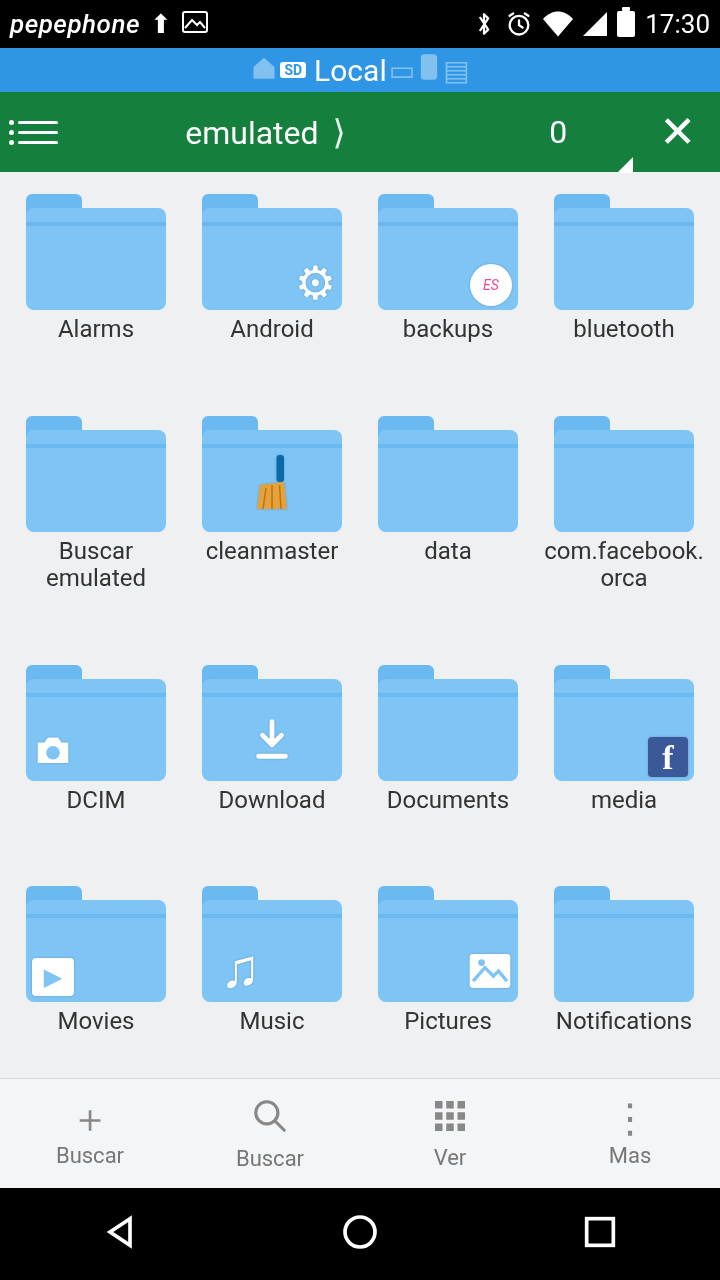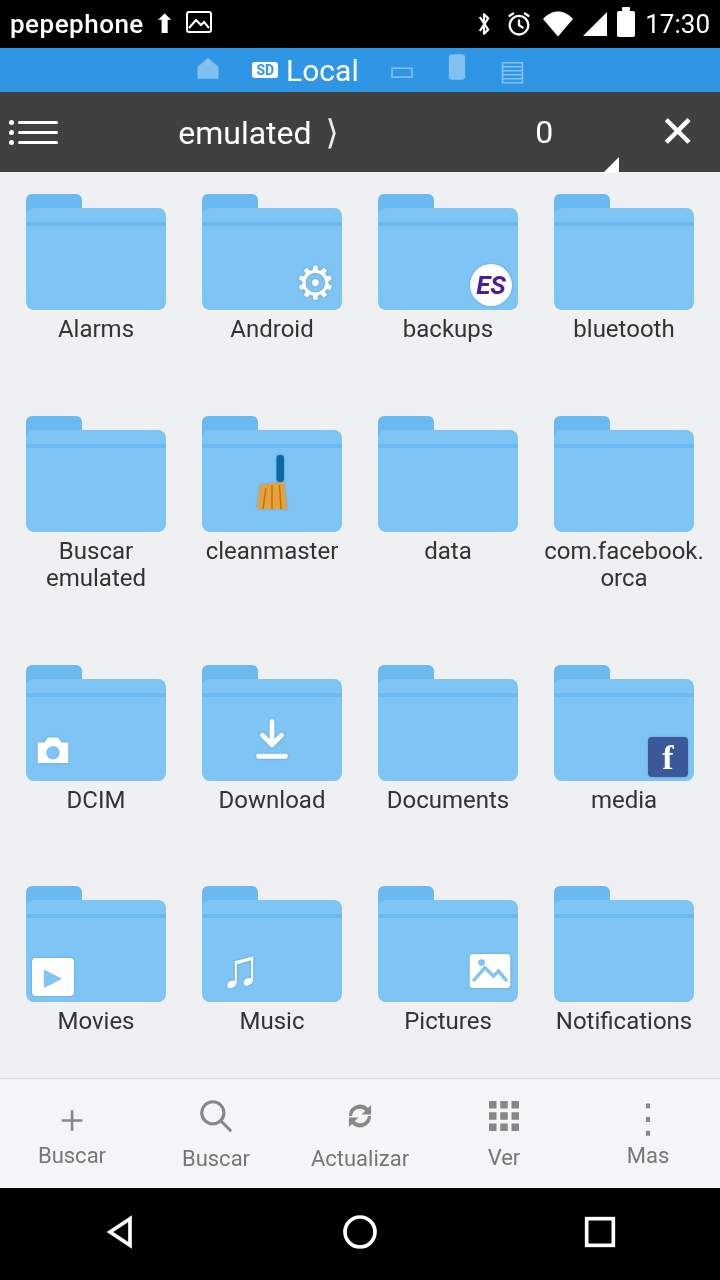--- a/index.html
+++ b/index.html
@@ -5,34 +5,34 @@
   * { box-sizing: border-box; margin: 0; padding: 0; }
   html, body { width: 720px; height: 1280px; overflow: hidden; font-family: Roboto, Arial, sans-serif; }
   body { display: flex; flex-direction: column; background: #eef0f2; }
 
   
   .status-bar { background:#000; color:#fff; height:48px;
     display:flex; align-items:center; justify-content:space-between;
     padding:0 10px; font-size:26px; }
   .status-left, .status-right { display:flex; align-items:center; gap:10px; }
   .status-right span { display:inline-flex; align-items:center; }
-  .carrier { font-weight:500; letter-spacing:.5px; }
+  .carrier { font-style:italic; font-weight:500; letter-spacing:.5px; }
 
   
   .tab-strip { background:#2f96e6; height:44px; display:flex;
-    align-items:center; justify-content:center; gap:30px; }
+    align-items:center; justify-content:center; gap:2px; }
   .tab-strip .tab-icon { color:#ffffff66; font-size:28px; }
   .tab-strip .active { color:#fff; display:flex; align-items:center;
     gap:8px; font-size:30px; }
   .sd-chip { background:#fff; color:#2f96e6; font-size:14px; font-weight:700;
     border-radius:3px; padding:0 4px; line-height:16px; }
 
   
-  .path-bar { background:#404040; height:80px; display:flex;
-    align-items:center; color:#fff; padding:0 18px; gap:24px; }
+  .path-bar { background:#15803d; height:80px; display:flex;
+    align-items:center; color:#fff; padding:0 18px; gap:10px; }
   .hamburger { width:40px; display:flex; flex-direction:column; gap:7px; }
   .hamburger span { height:3px; background:#fff; border-radius:2px; position:relative; }
   .hamburger span::before { content:""; position:absolute; left:-9px; top:-1px;
     width:5px; height:5px; background:#fff; border-radius:50%; }
   .crumb { flex:1; display:flex; justify-content:center; align-items:baseline;
     gap:14px; font-size:32px; }
   .crumb .sep { font-size:34px; opacity:.9; }
   .count-cell { width:170px; display:flex; justify-content:center;
     font-size:32px; position:relative; }
   .sort-tag { position:absolute; right:10px; bottom:-22px; width:0; height:0;
@@ -56,22 +56,22 @@
     background:#6bb9f1; }
   .overlay { position:absolute; right:6px; bottom:4px; color:#fff;
     font-size:42px; line-height:1; filter:drop-shadow(0 0 1px #0003); }
   .overlay.center { right:auto; left:50%; transform:translateX(-50%);
     bottom:12px; font-size:50px; }
   .overlay.play { left:6px; right:auto; bottom:6px; background:#fff;
     color:#7ec4f5; width:42px; height:38px; border-radius:4px;
     display:flex; align-items:center; justify-content:center; font-size:24px; }
   .overlay.note { left:18px; right:auto; bottom:6px; font-size:54px; }
   .overlay.gear { color:#fff; font-size:46px; }
-  .overlay.es  { background:#fff; color:#4c1d95; width:42px; height:42px;
-    border-radius:50%; font-weight:700; font-style:italic; font-size:26px;
+  .overlay.es  { background:#fff; color:#ec4899; width:42px; height:42px;
+    border-radius:50%; font-weight:400; font-style:italic; font-size:14px;
     display:flex; align-items:center; justify-content:center; }
   .overlay.dl  { color:#fff; font-size:46px; }
   .overlay.fb  { background:#3b5998; width:40px; height:40px; border-radius:4px;
     font-family:Georgia,serif; font-weight:700; font-size:34px;
     display:flex; align-items:flex-end; justify-content:center;
     padding-bottom:2px; }
   .overlay.cam { left:6px; right:auto; bottom:6px; font-size:40px; }
   .overlay.pic { font-size:44px; }
   .overlay.broom svg { width:60px; height:60px; }
   .label { font-size:24px; color:#333; line-height:1.15;
@@ -335,28 +335,20 @@
     <span>Buscar</span>
   </div>
   <div class="tool">
     <span class="glyph">
       <svg width="38" height="38" viewBox="0 0 24 24">
           <circle cx="10" cy="10" r="7" stroke="#888" stroke-width="2" fill="none"></circle>
           <line x1="15" y1="15" x2="21" y2="21" stroke="#888" stroke-width="2" stroke-linecap="round"></line>
         </svg>
     </span>
     <span>Buscar</span>
-  </div>
-  <div class="tool">
-    <span class="glyph">
-      <svg width="38" height="38" viewBox="0 0 24 24">
-          <path d="M5 12a7 7 0 0 1 12-5l2-2v6h-6l2.3-2.3A5 5 0 0 0 7 12M19 12a7 7 0 0 1-12 5l-2 2v-6h6l-2.3 2.3A5 5 0 0 0 17 12" fill="#888"></path>
-        </svg>
-    </span>
-    <span>Actualizar</span>
   </div>
   <div class="tool">
     <span class="glyph">
       <svg width="36" height="36" viewBox="0 0 24 24" fill="#888">
         <rect x="2" y="2" width="5" height="5"></rect>
           <rect x="9.5" y="2" width="5" height="5"></rect>
           <rect x="17" y="2" width="5" height="5"></rect>
         <rect x="2" y="9.5" width="5" height="5"></rect>
           <rect x="9.5" y="9.5" width="5" height="5"></rect>
           <rect x="17" y="9.5" width="5" height="5"></rect>

